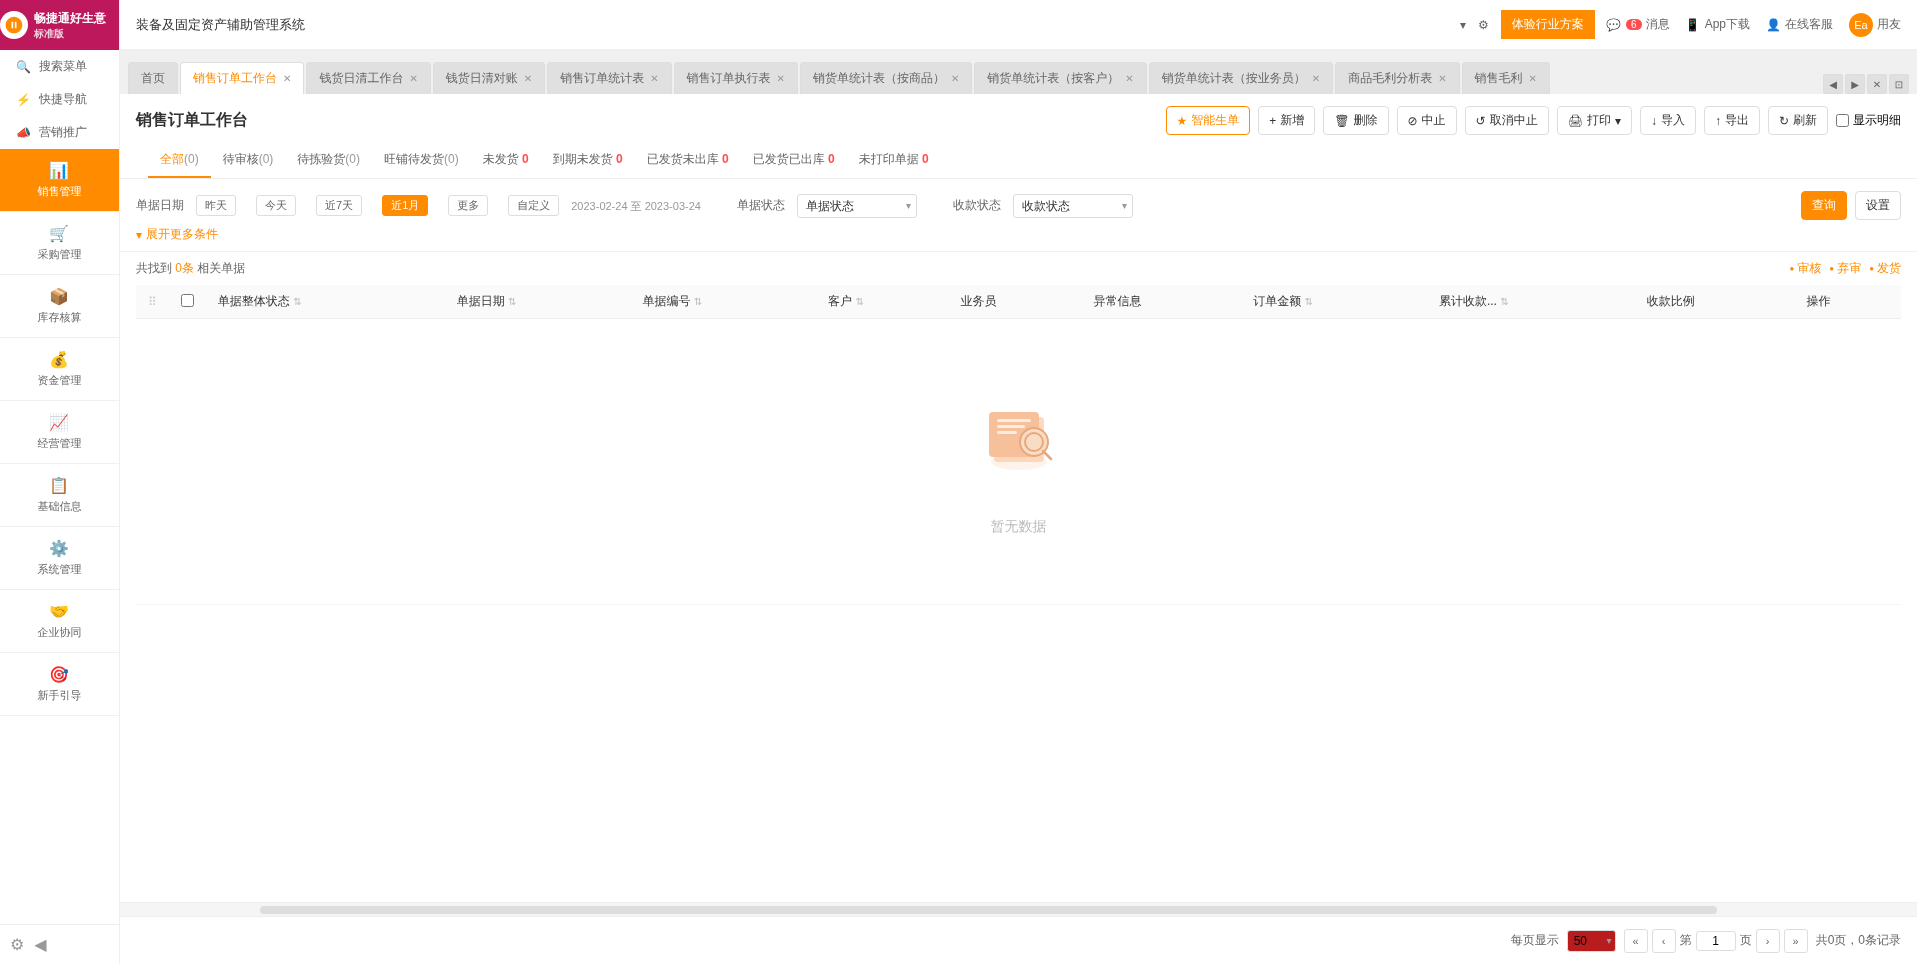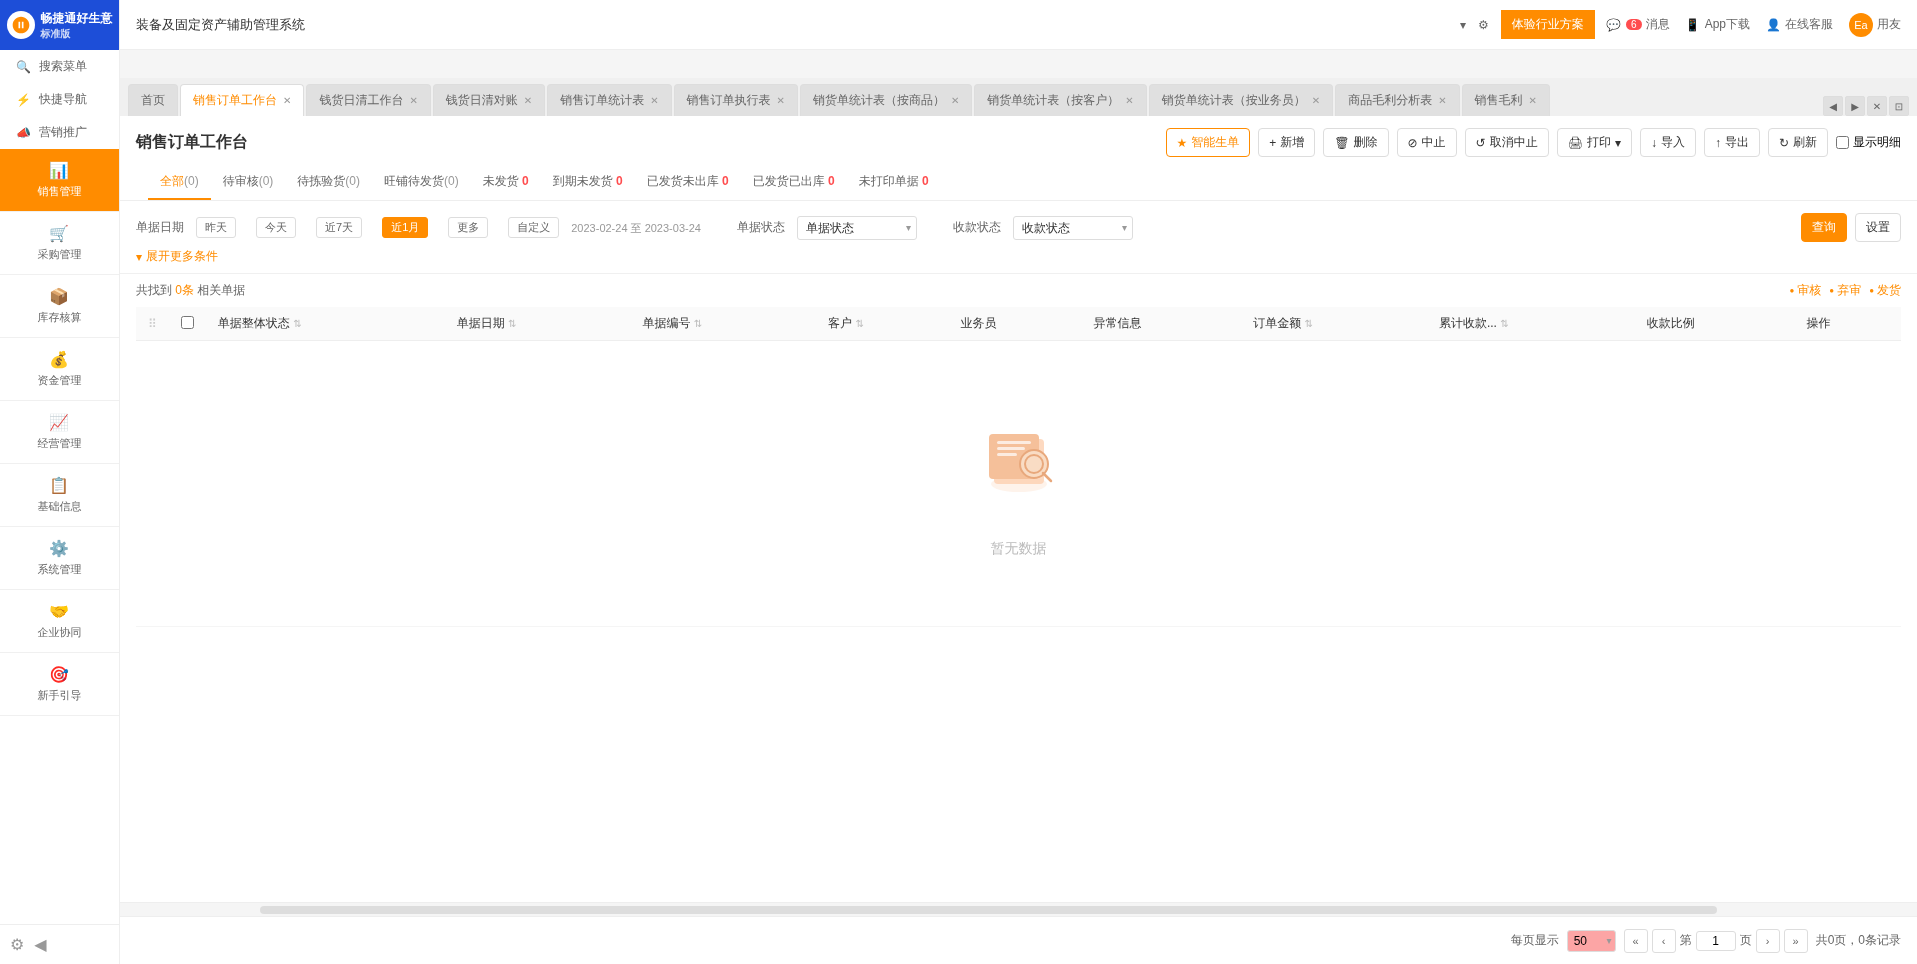--- a/index.html
+++ b/index.html
@@ -1,20 +1,20 @@
 <!DOCTYPE html>
 <html><head>
   <meta charset="utf-8">
   <style>
     * { box-sizing: border-box; margin: 0; padding: 0; font-family: 'Microsoft YaHei', Arial, sans-serif; font-size: 12px; }
     body { display: flex; height: 964px; overflow: hidden; background: #f5f5f5; }
 
     
     .sidebar { width: 120px; background: #fff; display: flex; flex-direction: column; border-right: 1px solid #eee; flex-shrink: 0; }
-    .sidebar-logo { background: #1d4ed8; height: 50px; display: flex; align-items: center; justify-content: center; color: white; font-size: 14px; font-weight: bold; gap: 6px; flex-shrink: 0; }
+    .sidebar-logo { background: #be185d; height: 50px; display: flex; align-items: center; color: white; font-size: 14px; font-weight: bold; gap: 6px; flex-shrink: 0; }
     .sidebar-logo-icon { width: 28px; height: 28px; background: white; border-radius: 50%; display: flex; align-items: center; justify-content: center; }
     .sidebar-logo-icon svg { width: 20px; height: 20px; }
     .sidebar-item { display: flex; flex-direction: column; align-items: center; justify-content: center; padding: 12px 10px; cursor: pointer; color: #666; border-bottom: 1px solid #f0f0f0; gap: 4px; }
     .sidebar-item.active { background: #ff8c00; color: white; }
     .sidebar-item-icon { font-size: 16px; }
     .sidebar-item-label { font-size: 11px; }
     .sidebar-bottom { margin-top: auto; display: flex; align-items: center; padding: 10px; gap: 10px; border-top: 1px solid #eee; }
     .sidebar-flat-item { display: flex; align-items: center; padding: 8px 16px; gap: 8px; cursor: pointer; color: #666; }
 
     
@@ -22,21 +22,21 @@
 
     
     .topbar { height: 50px; background: white; border-bottom: 1px solid #eee; display: flex; align-items: center; padding: 0 16px; gap: 12px; flex-shrink: 0; }
     .topbar-icon-btn { background: none; border: none; cursor: pointer; color: #666; font-size: 14px; display: flex; align-items: center; gap: 4px; }
     .topbar-right { display: flex; align-items: center; gap: 16px; }
     .topbar-right-item { display: flex; align-items: center; gap: 4px; color: #666; cursor: pointer; font-size: 12px; }
     .badge { background: #ff4d4f; color: white; border-radius: 10px; padding: 0 5px; font-size: 10px; min-width: 16px; text-align: center; }
     .user-avatar { width: 24px; height: 24px; background: #ff8c00; border-radius: 50%; display: flex; align-items: center; justify-content: center; color: white; font-size: 11px; }
 
     
-    .tabbar { height: 38px; background: #f0f0f0; display: flex; align-items: flex-end; padding: 0 8px; gap: 2px; flex-shrink: 0; overflow: hidden; margin-top: 28px; }
+    .tabbar { height: 44px; background: #f0f0f0; display: flex; align-items: flex-end; padding: 0 8px; gap: 2px; flex-shrink: 0; overflow: hidden; }
     .tab { height: 32px; padding: 0 12px; display: flex; align-items: center; gap: 6px; cursor: pointer; border-radius: 4px 4px 0 0; background: #e0e0e0; color: #666; white-space: nowrap; font-size: 12px; border: 1px solid #ddd; border-bottom: none; }
     .tab.active { background: white; color: #ff8c00; border-color: #ddd; }
     .tab-close { font-size: 10px; color: #999; cursor: pointer; }
     .tab-nav-btns { display: flex; align-items: center; gap: 2px; margin-left: auto; }
     .tab-nav-btn { background: #e0e0e0; border: 1px solid #ddd; border-radius: 2px; width: 20px; height: 20px; cursor: pointer; display: flex; align-items: center; justify-content: center; color: #666; font-size: 10px; }
 
     
     .content { flex: 1; background: white; overflow: hidden; display: flex; flex-direction: column; }
 
     
@@ -81,21 +81,21 @@
     .drag-col { width: 20px; color: #ccc; }
 
     
     .empty-state { display: flex; flex-direction: column; align-items: center; justify-content: space-between; padding: 60px 0; color: #ccc; }
     .empty-icon { font-size: 80px; margin-bottom: 12px; }
     .empty-text { font-size: 14px; color: #bbb; }
 
     
     .pagination { height: 48px; border-top: 1px solid #eee; display: flex; align-items: center; justify-content: flex-end; padding: 0 16px; gap: 8px; flex-shrink: 0; background: white; }
     .pagination-label { color: #666; }
-    .page-size-select { border: 1px solid #ddd; border-radius: 3px; padding: 3px 20px 3px 6px; background: #fca5a5; appearance: none; }
+    .page-size-select { border: 1px solid #ddd; border-radius: 3px; padding: 3px 20px 3px 6px; background: #b91c1c; appearance: none; }
     .page-size-wrap { position: relative; display: inline-flex; align-items: center; }
     .page-size-wrap::after { content: '▾'; position: absolute; right: 4px; color: #999; font-size: 10px; pointer-events: none; }
     .page-nav { display: flex; align-items: center; gap: 4px; color: #666; }
     .page-nav-btn { width: 24px; height: 24px; border: 1px solid #ddd; border-radius: 3px; display: flex; align-items: center; justify-content: center; cursor: pointer; background: white; color: #666; font-size: 11px; }
     .page-input { width: 40px; border: 1px solid #ddd; border-radius: 3px; text-align: center; padding: 2px 4px; }
     .page-total { color: #666; }
 
     
     .scrollbar-area { height: 14px; background: #f5f5f5; border-top: 1px solid #eee; flex-shrink: 0; position: relative; }
     .scrollbar-track { position: absolute; left: 140px; right: 200px; top: 3px; height: 8px; background: #ddd; border-radius: 4px; }

